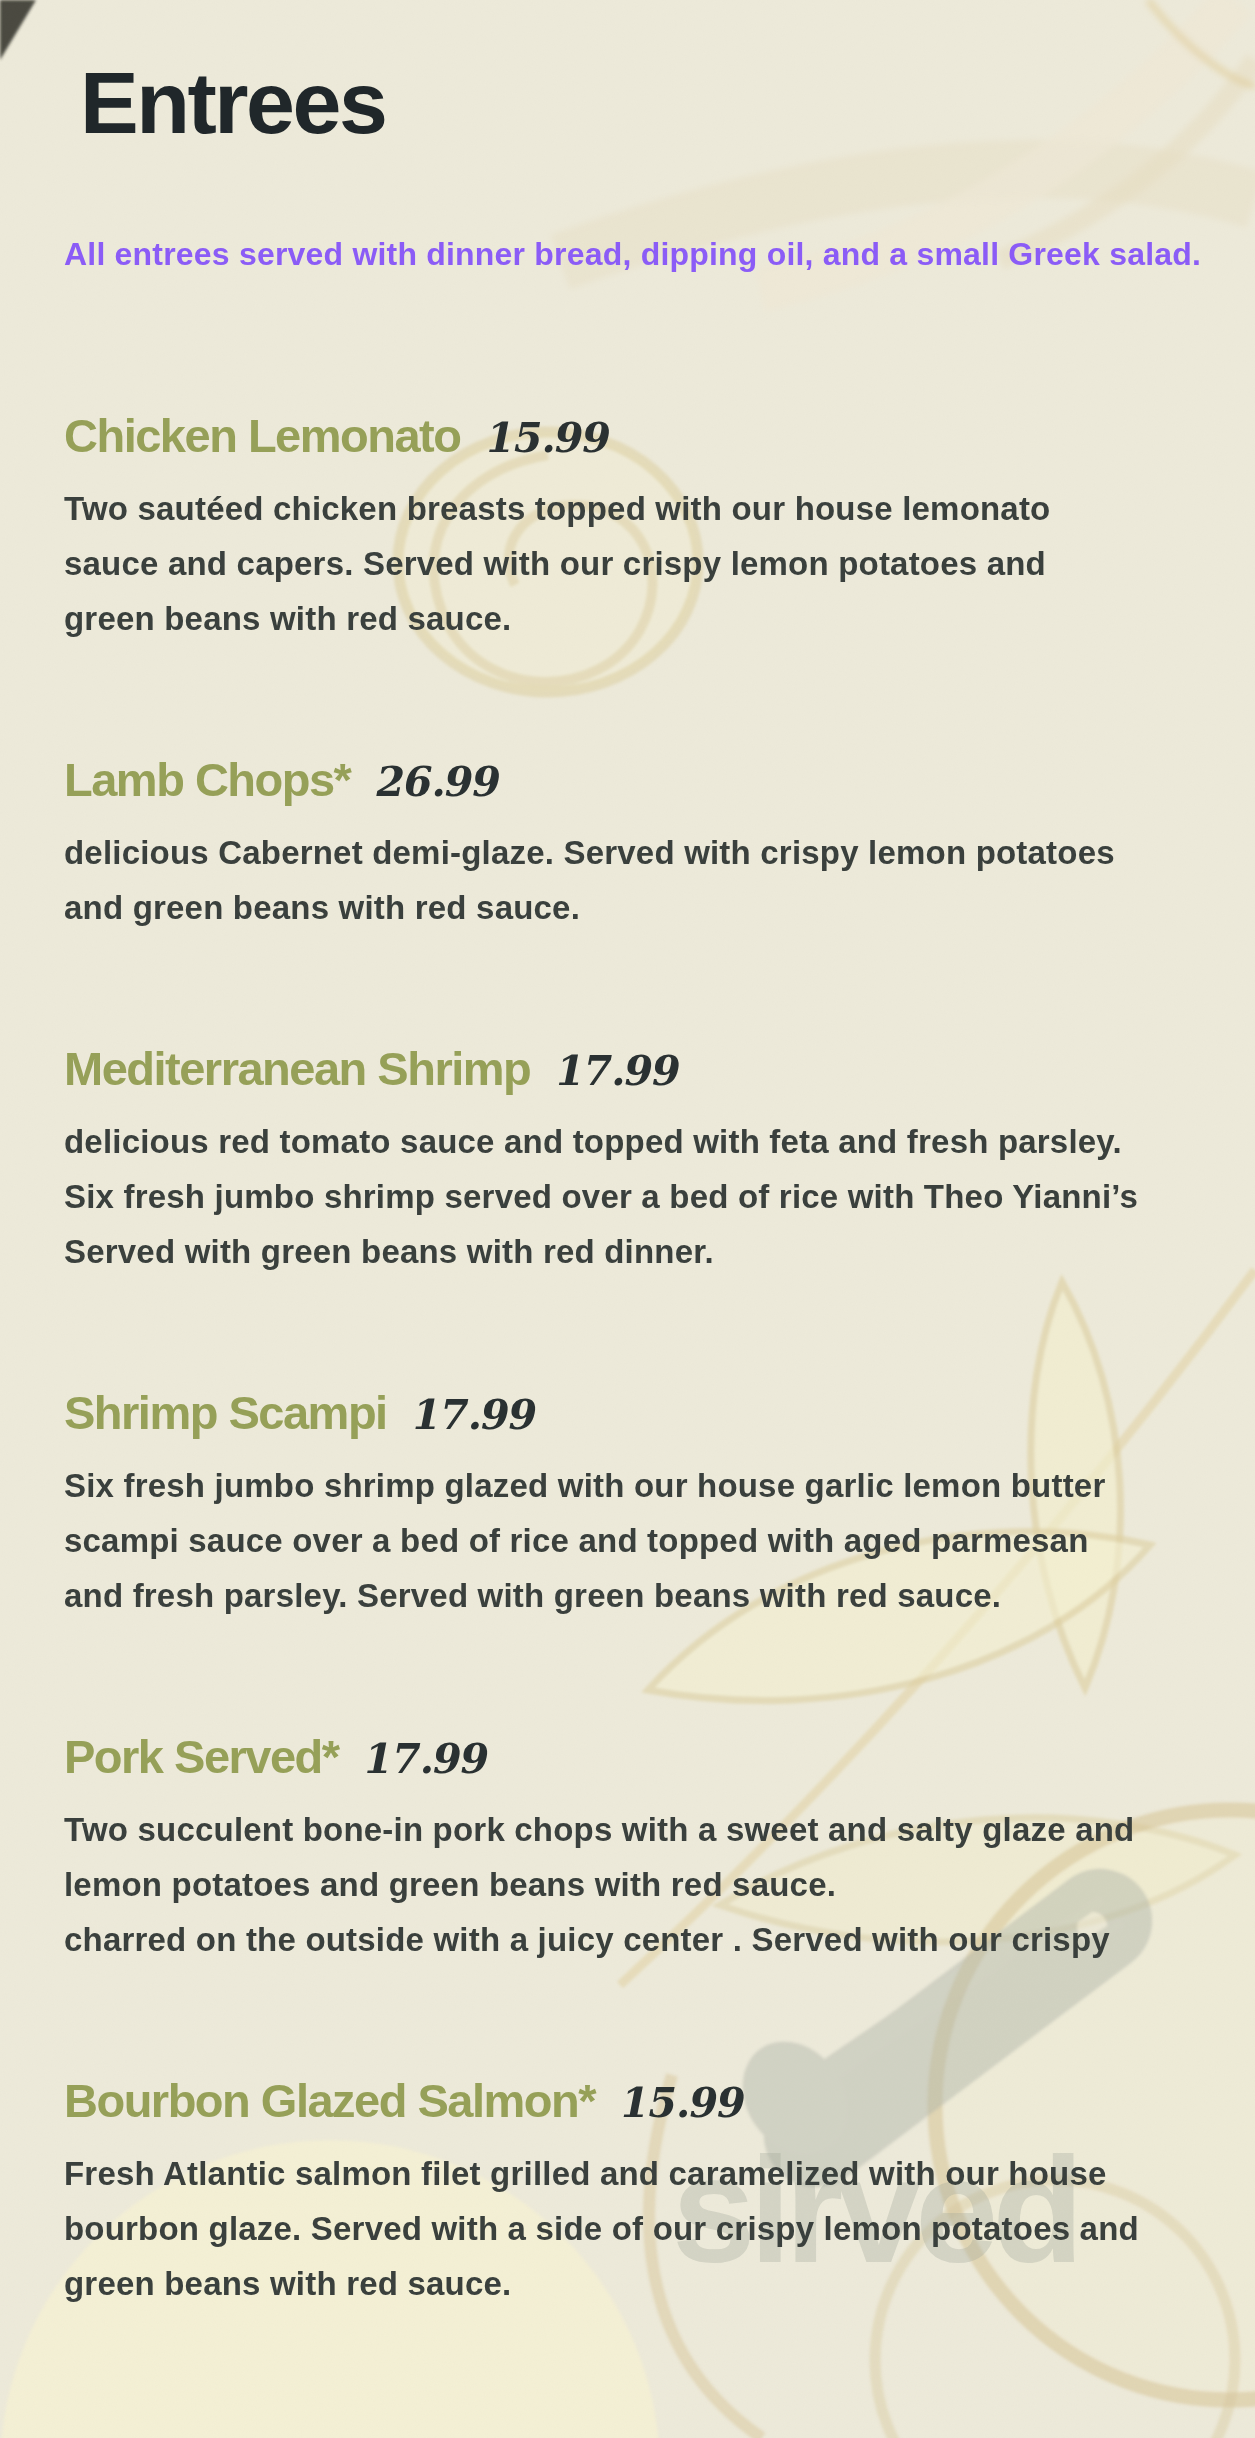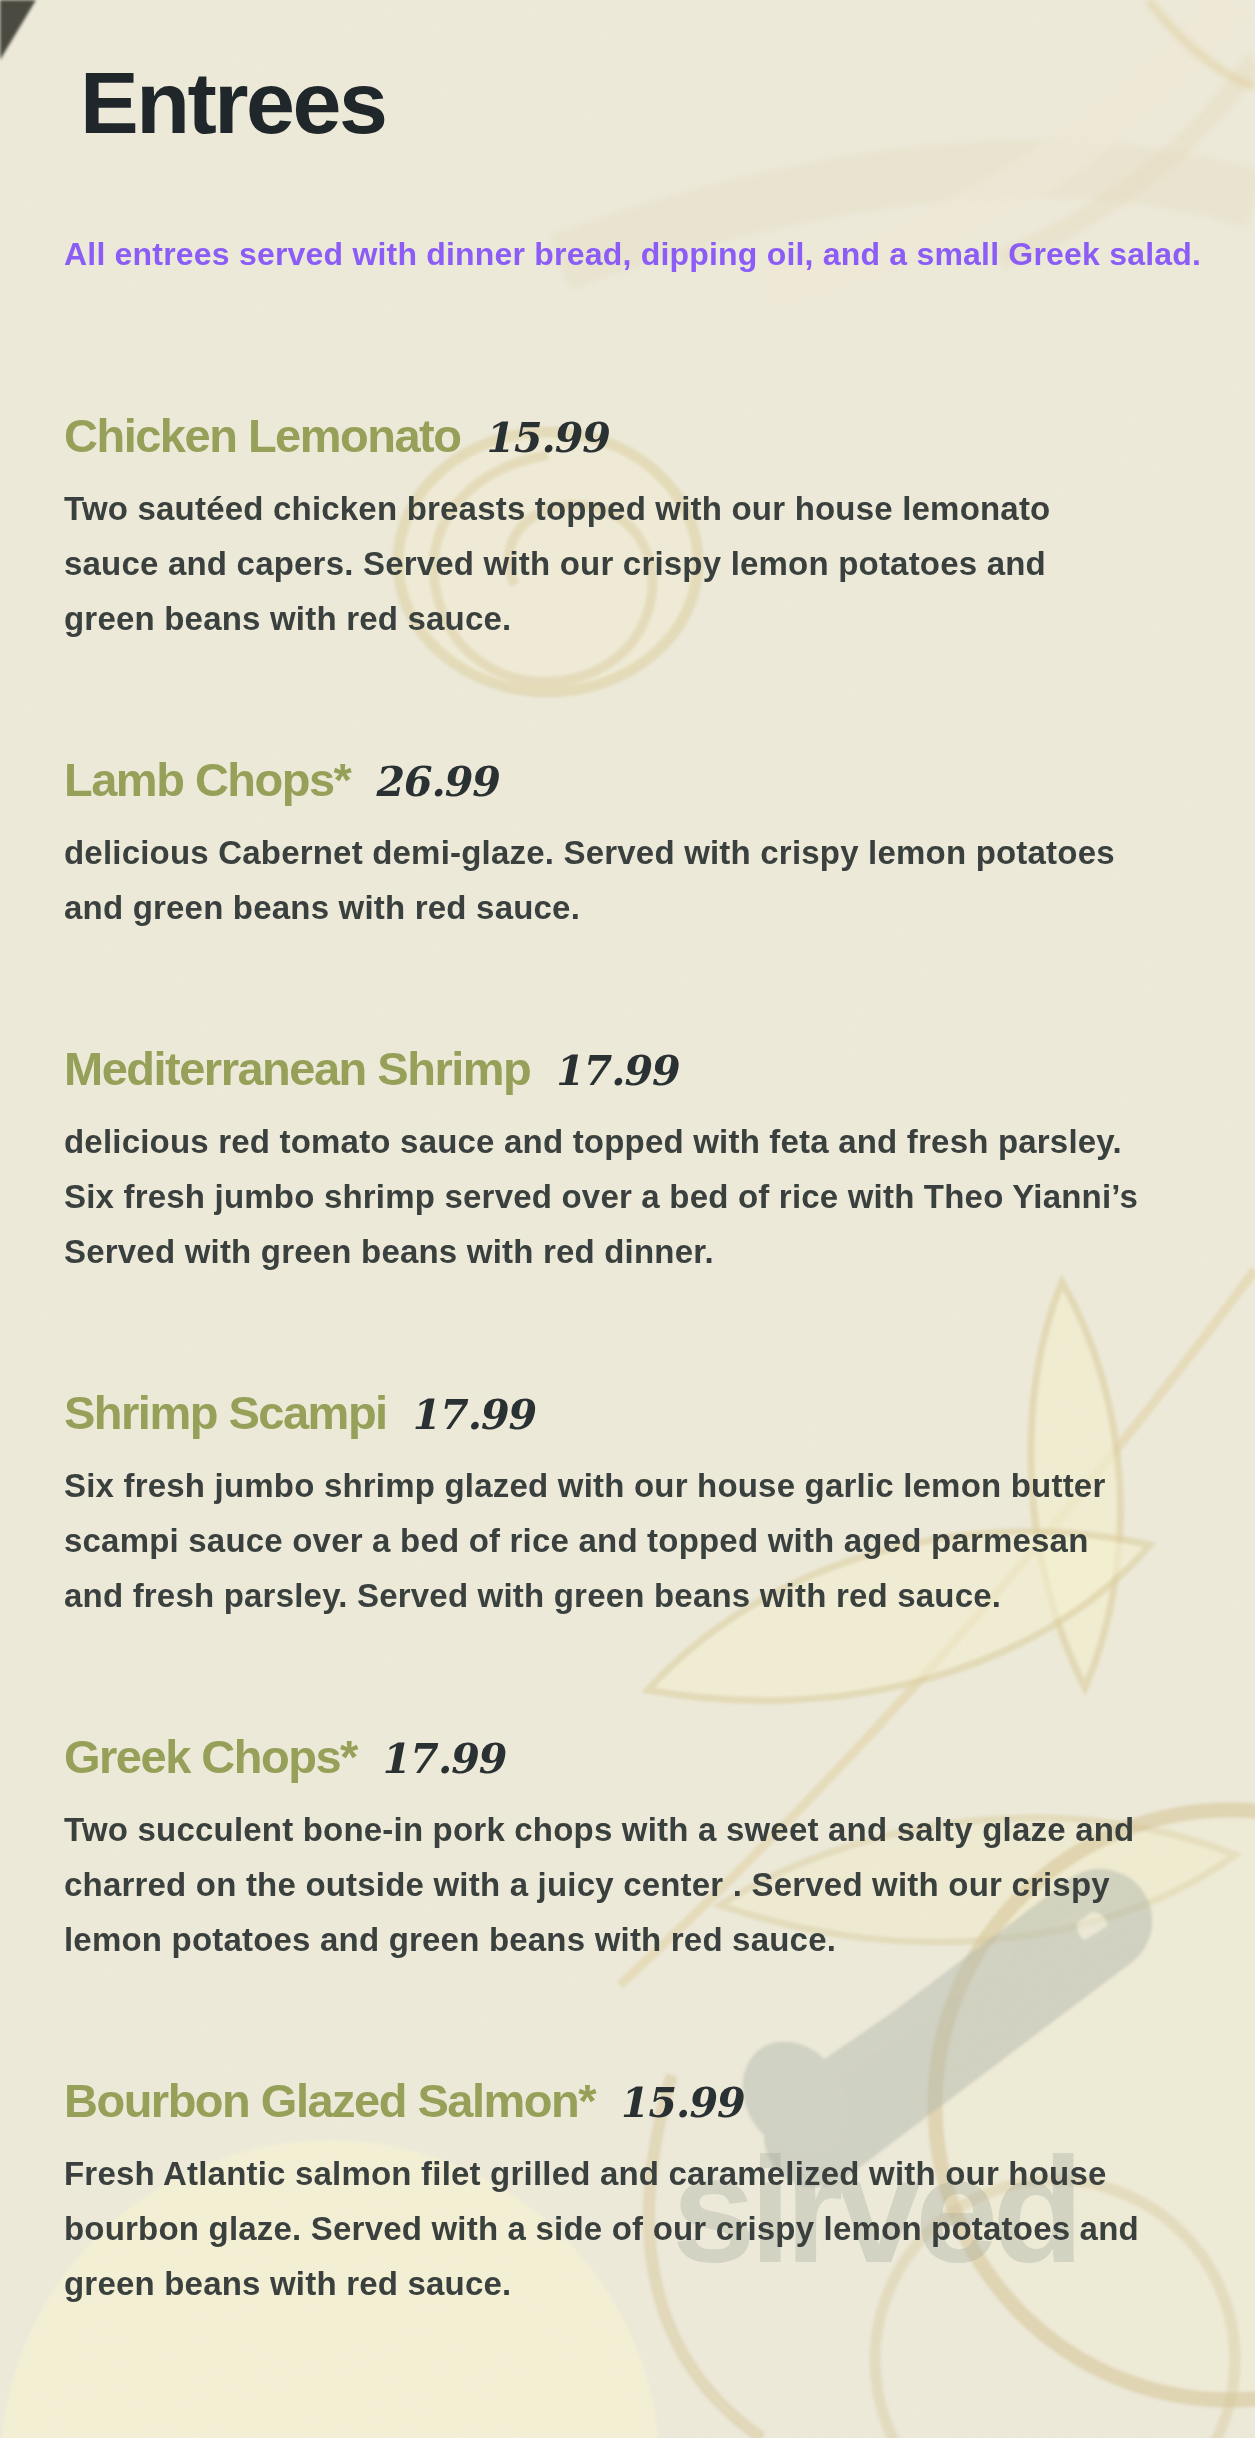--- a/index.html
+++ b/index.html
@@ -152,25 +152,25 @@
       <section class="menu-item">
         <h2 class="menu-item-header"><span>Shrimp Scampi</span><span class="menu-item-price">17.99</span></h2>
         <p class="menu-item-description">
           <span class="desc-line">Six fresh jumbo shrimp glazed with our house garlic lemon butter</span>
           <span class="desc-line">scampi sauce over a bed of rice and topped with aged parmesan</span>
           <span class="desc-line">and fresh parsley. Served with green beans with red sauce.</span>
         </p>
       </section>
 
       <section class="menu-item">
-        <h2 class="menu-item-header"><span>Greek Chops*</span><span class="menu-item-price">17.99</span></h2>
+        <h2 class="menu-item-header"><span>Pork Served*</span><span class="menu-item-price">17.99</span></h2>
         <p class="menu-item-description">
           <span class="desc-line">Two succulent bone-in pork chops with a sweet and salty glaze and</span>
+          <span class="desc-line">lemon potatoes and green beans with red sauce.</span>
           <span class="desc-line">charred on the outside with a juicy center . Served with our crispy</span>
-          <span class="desc-line">lemon potatoes and green beans with red sauce.</span>
         </p>
       </section>
 
       <section class="menu-item">
         <h2 class="menu-item-header"><span>Bourbon Glazed Salmon*</span><span class="menu-item-price">15.99</span></h2>
         <p class="menu-item-description">
           <span class="desc-line">Fresh Atlantic salmon filet grilled and caramelized with our house</span>
           <span class="desc-line">bourbon glaze. Served with a side of our crispy lemon potatoes and</span>
           <span class="desc-line">green beans with red sauce.</span>
         </p>

